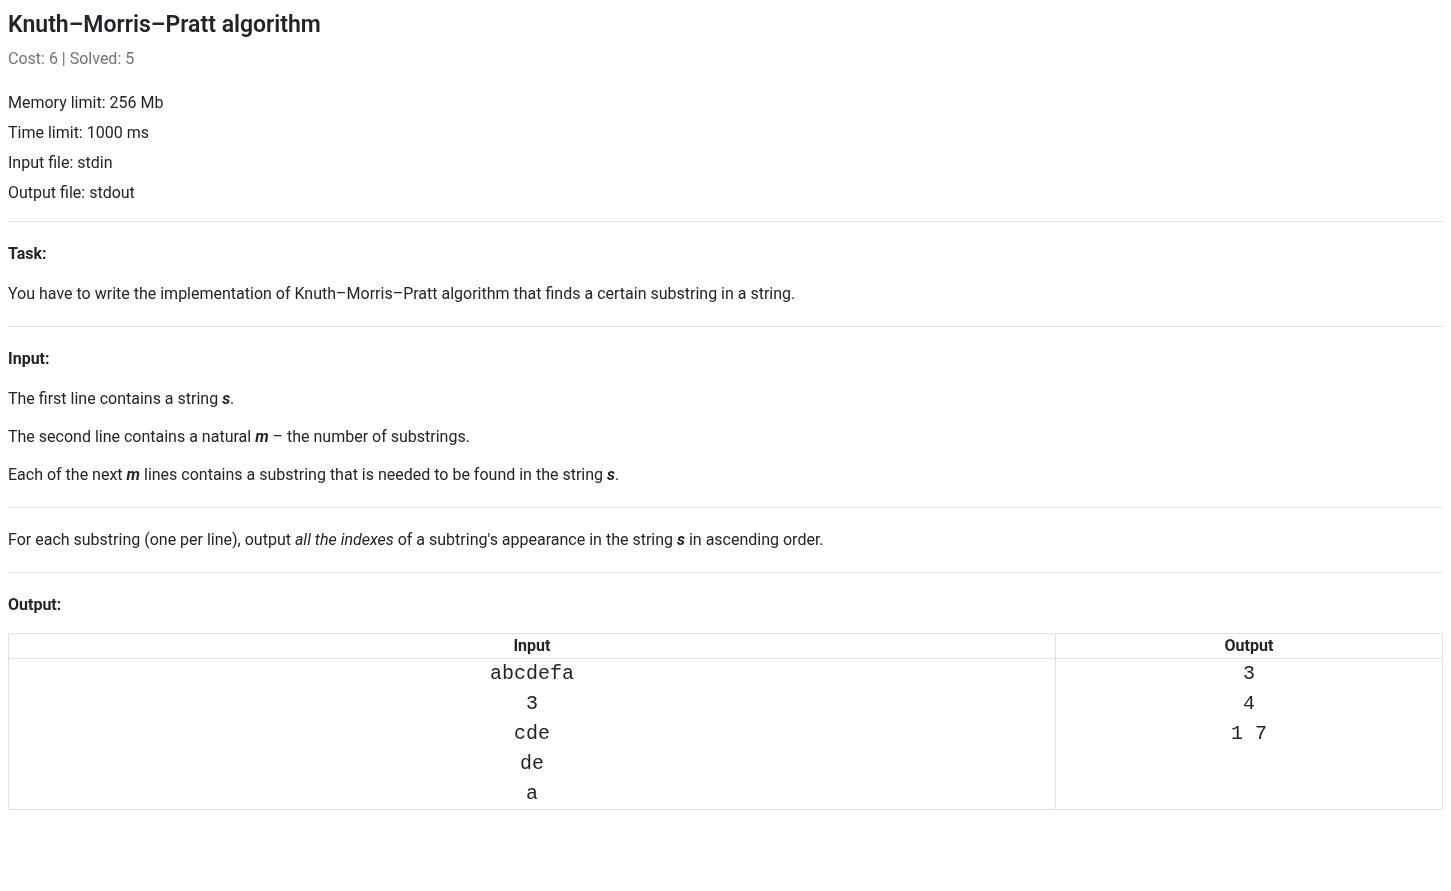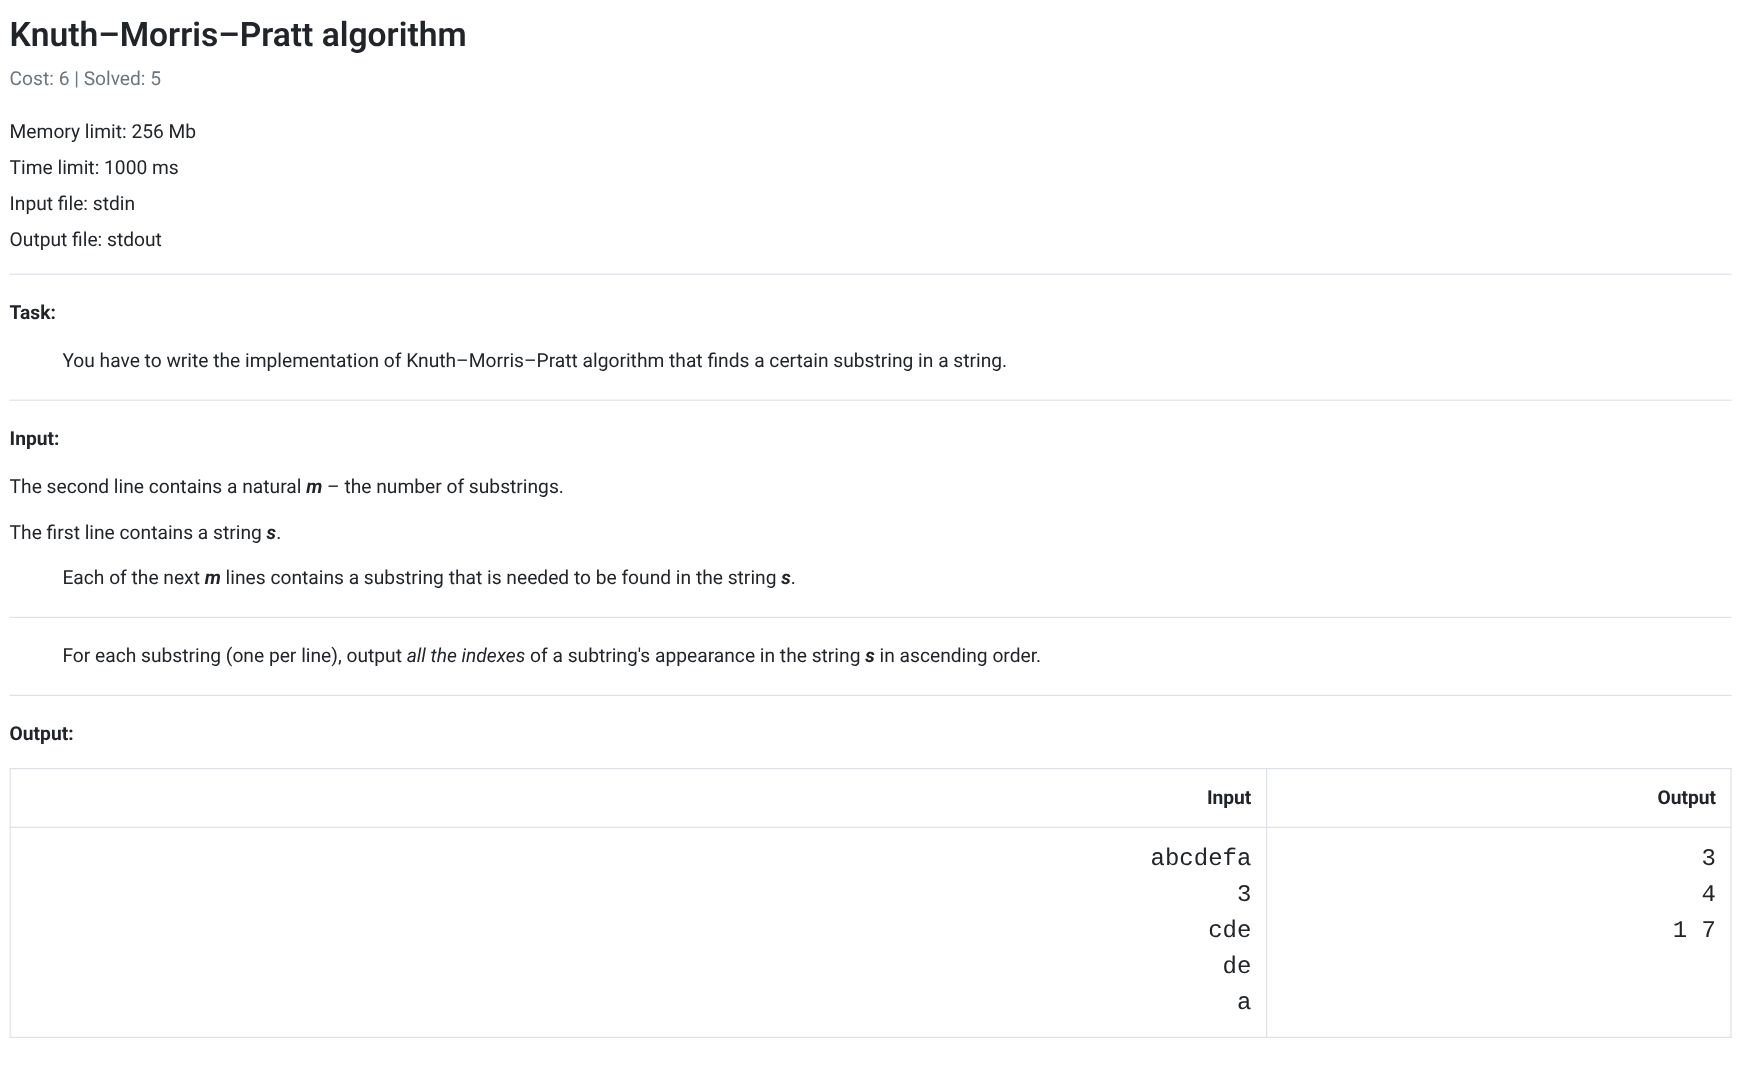--- a/index.html
+++ b/index.html
@@ -9,21 +9,21 @@
     }
     body {
       font-family: -apple-system, BlinkMacSystemFont, "Segoe UI", Roboto, "Helvetica Neue", Arial, sans-serif;
       color: #212529;
       background: #fff;
       padding: 8px;
       font-size: 16px;
       line-height: 1.5;
     }
     h1 {
-      font-size: 28px;
+      font-size: 23px;
       font-weight: 600;
       margin-bottom: 4px;
     }
     .subtitle {
       color: #6c757d;
       font-size: 16px;
       margin-bottom: 20px;
     }
     .limits {
       margin-bottom: 16px;
@@ -47,37 +47,35 @@
       font-weight: 700;
       margin-bottom: 16px;
       font-size: 16px;
     }
     .section p {
       margin-bottom: 14px;
       font-size: 16px;
     }
     .section p:last-child {
       margin-bottom: 0;
-      margin-left: 44px;
     }
     .bi {
       font-weight: 700;
       font-style: italic;
     }
     em {
     }
     table {
       width: 100%;
       border-collapse: collapse;
       margin-top: 6px;
     }
     th, td {
       border: 1px solid #dee2e6;
-      padding: 12px;
-      text-align: right;
+      text-align: center;
       vertical-align: top;
     }
     th {
       font-weight: 700;
       font-size: 16px;
     }
     td pre {
       font-family: SFMono-Regular, Menlo, Monaco, Consolas, "Liberation Mono", "Courier New", monospace;
       font-size: 20px;
       white-space: pre;
@@ -107,22 +105,22 @@
 
 <div class="section">
   <div class="section-title">Task:</div>
   <p>You have to write the implementation of Knuth–Morris–Pratt algorithm that finds a certain substring in a string.</p>
 </div>
 
 <hr>
 
 <div class="section">
   <div class="section-title">Input:</div>
+  <p><span>The first line contains a string </span><span class="bi">s</span><span>.</span></p>
   <p><span>The second line contains a natural </span><span class="bi">m</span><span> – the number of substrings.</span></p>
-  <p><span>The first line contains a string </span><span class="bi">s</span><span>.</span></p>
   <p><span>Each of the next </span><span class="bi">m</span><span> lines contains a substring that is needed to be found in the string </span><span class="bi">s</span><span>.</span></p>
 </div>
 
 <hr>
 
 <div class="section">
   <p><span>For each substring (one per line), output </span><em>all the indexes</em><span> of a subtring's appearance in the string </span><span class="bi">s</span><span> in ascending order.</span></p>
 </div>
 
 <hr>

